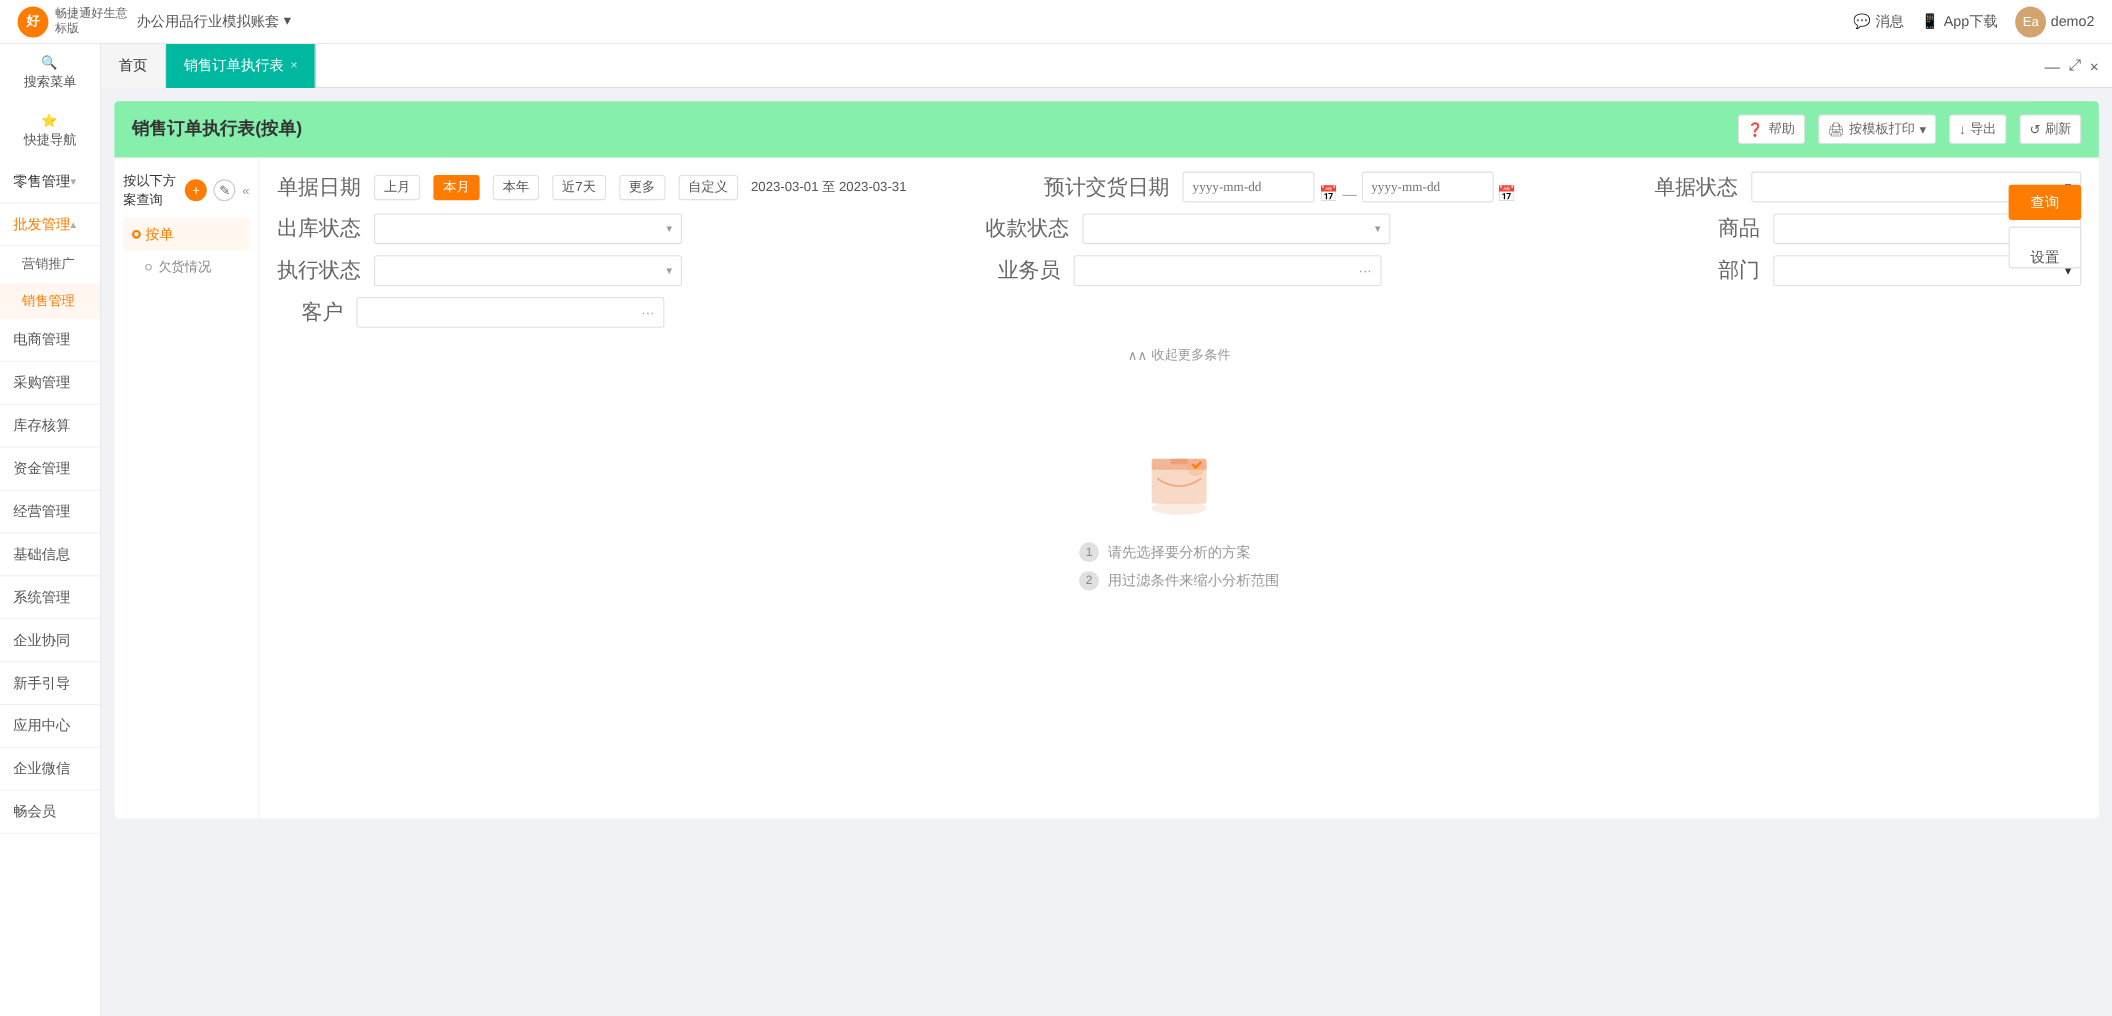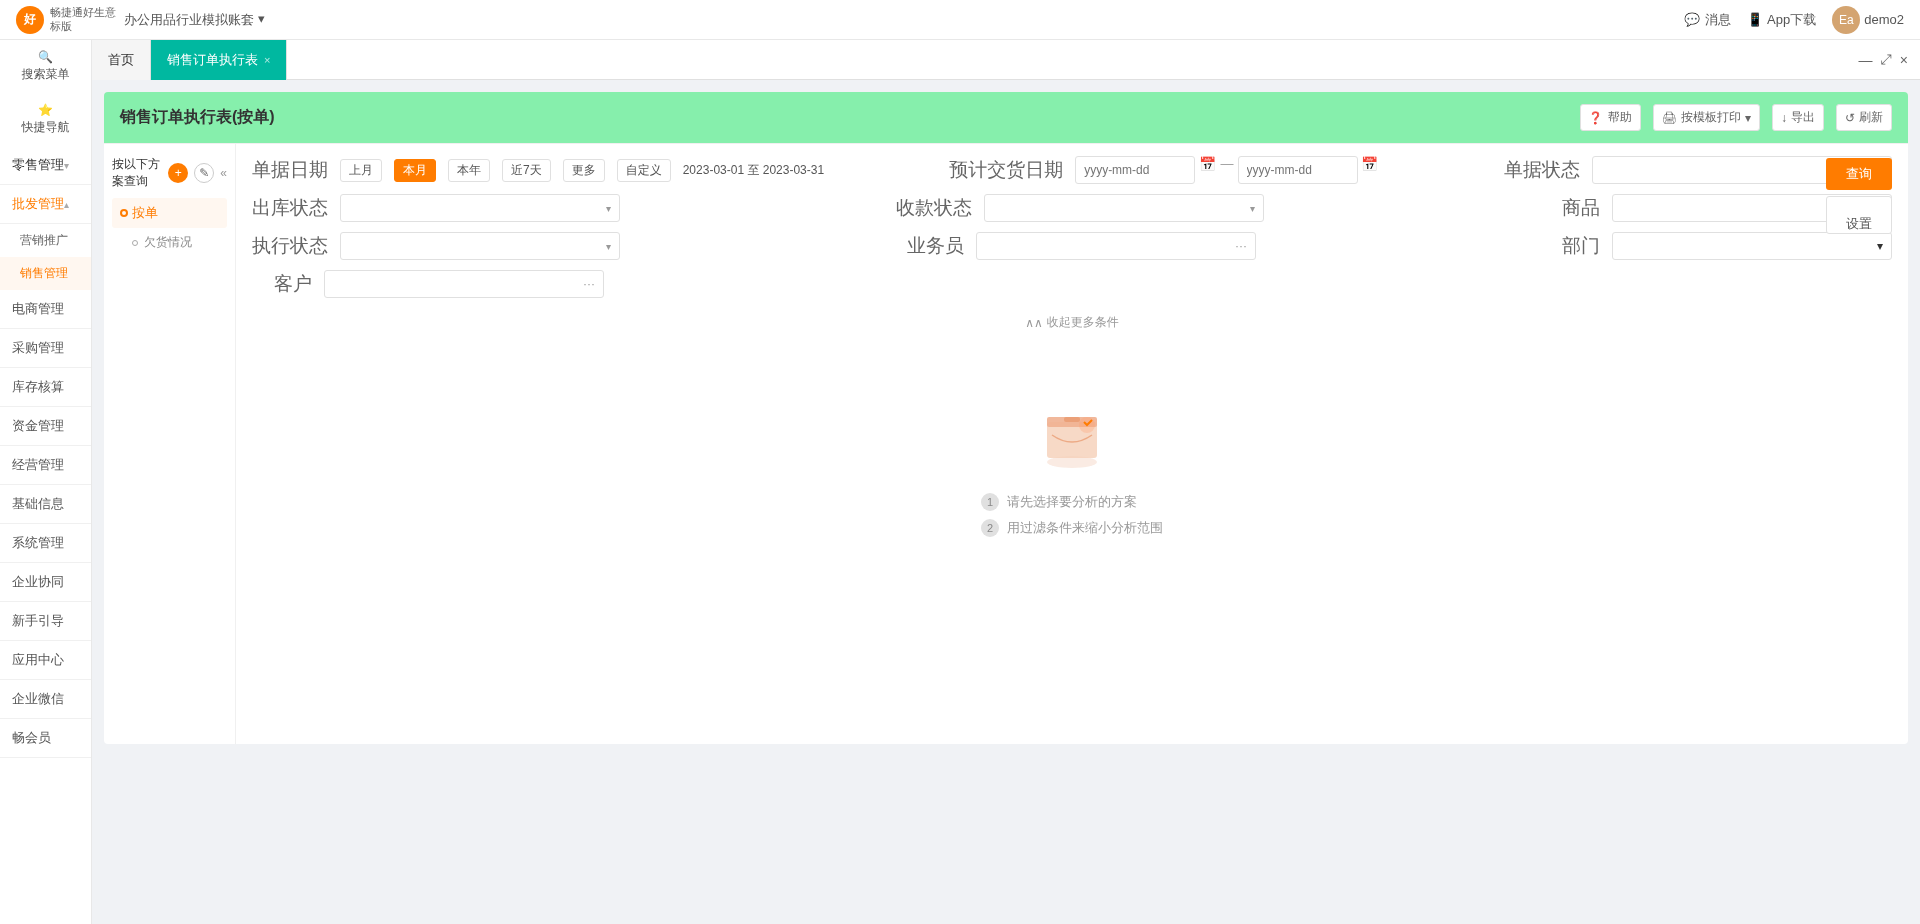--- a/index.html
+++ b/index.html
@@ -132,25 +132,26 @@
     
     .right-panel { flex: 1; padding: 12px 16px; min-height: 600px; }
     .filter-row { display: flex; align-items: center; gap: 12px; margin-bottom: 10px; flex-wrap: wrap; }
     .filter-label { font-size: 19px; color: #666; white-space: nowrap; min-width: 60px; text-align: right; }
     .date-shortcuts { display: flex; gap: 12px; }
     .date-btn {
       padding: 2px 8px; border-radius: 3px; font-size: 12px;
       cursor: pointer; border: 1px solid #e0e0e0; background: #fff; color: #555;
     }
     .date-btn.active { background: #ff7c00; color: #fff; border-color: #ff7c00; }
-    .date-input-group { display: flex; align-items: flex-start; gap: 4px; }
+    .date-input-group { display: flex; align-items: flex-end; gap: 4px; }
     .date-input {
       width: 120px; height: 28px; border: 1px solid #e0e0e0;
       border-radius: 3px; padding: 0 8px; font-size: 12px; color: #999;
       outline: none;
+      font-family: Liberation Serif, serif;
     }
     .date-icon { color: #ff7c00; font-size: 14px; cursor: pointer; }
     .date-sep { color: #999; }
 
     .filter-select {
       width: 200px; height: 28px; border: 1px solid #e0e0e0;
       border-radius: 3px; padding: 0 8px; font-size: 12px; color: #555;
       outline: none; background: #fff; cursor: pointer;
       display: flex; align-items: center; justify-content: space-between;
       position: relative;
@@ -223,21 +224,21 @@
     .sidebar-flat-item {
       padding: 10px 12px; font-size: 13px; color: #555;
       cursor: pointer; border-bottom: 1px solid #f0f0f0;
     }
 
     .chevron { font-size: 10px; color: #aaa; }
 
     
     .right-panel-inner { position: relative; }
     .query-actions {
-      position: absolute; top: 2px; right: 0;
+      position: absolute; top: 12px; right: 0;
       display: flex; flex-direction: column; gap: 6px;
     }
   </style>
 </head>
 <body>
 
 <div class="top-bar">
   <div class="top-bar-left">
     <div class="logo-area">
       <div class="logo-icon">好</div>

